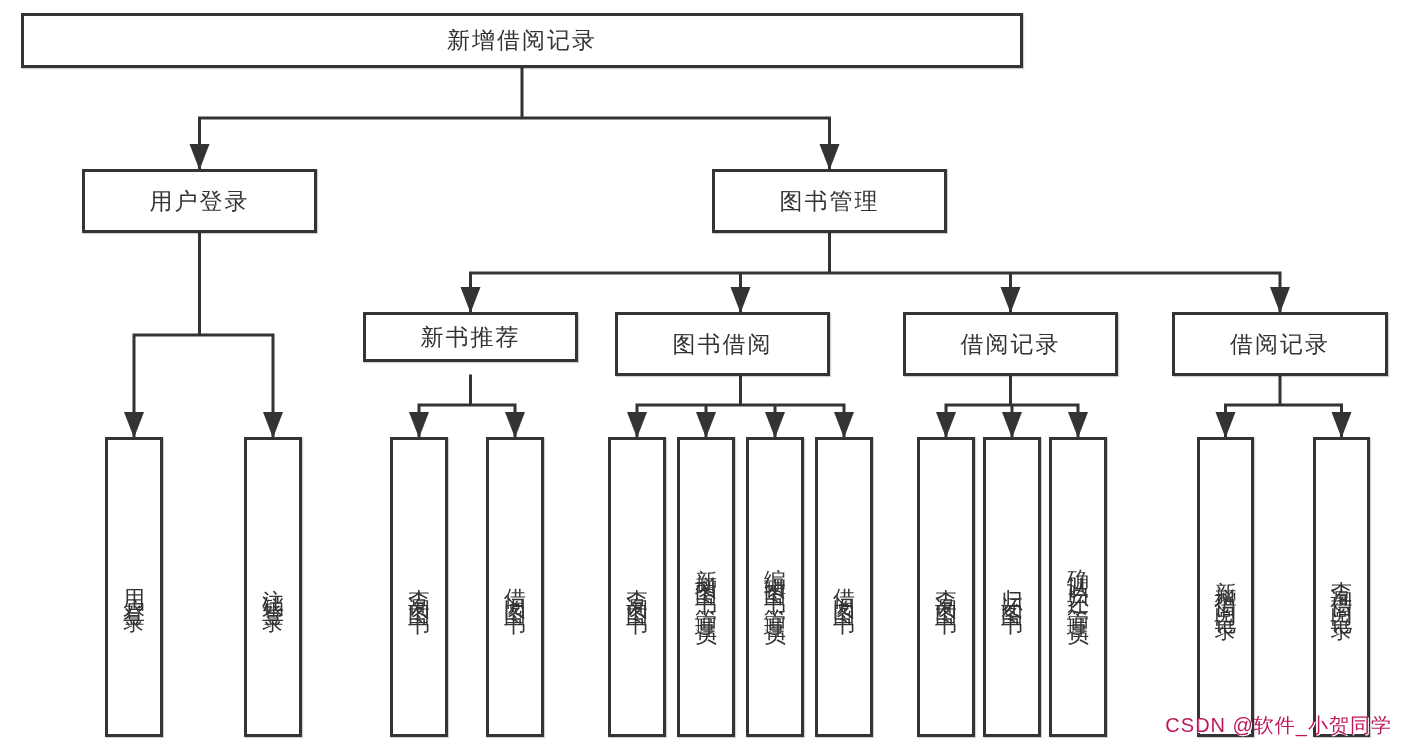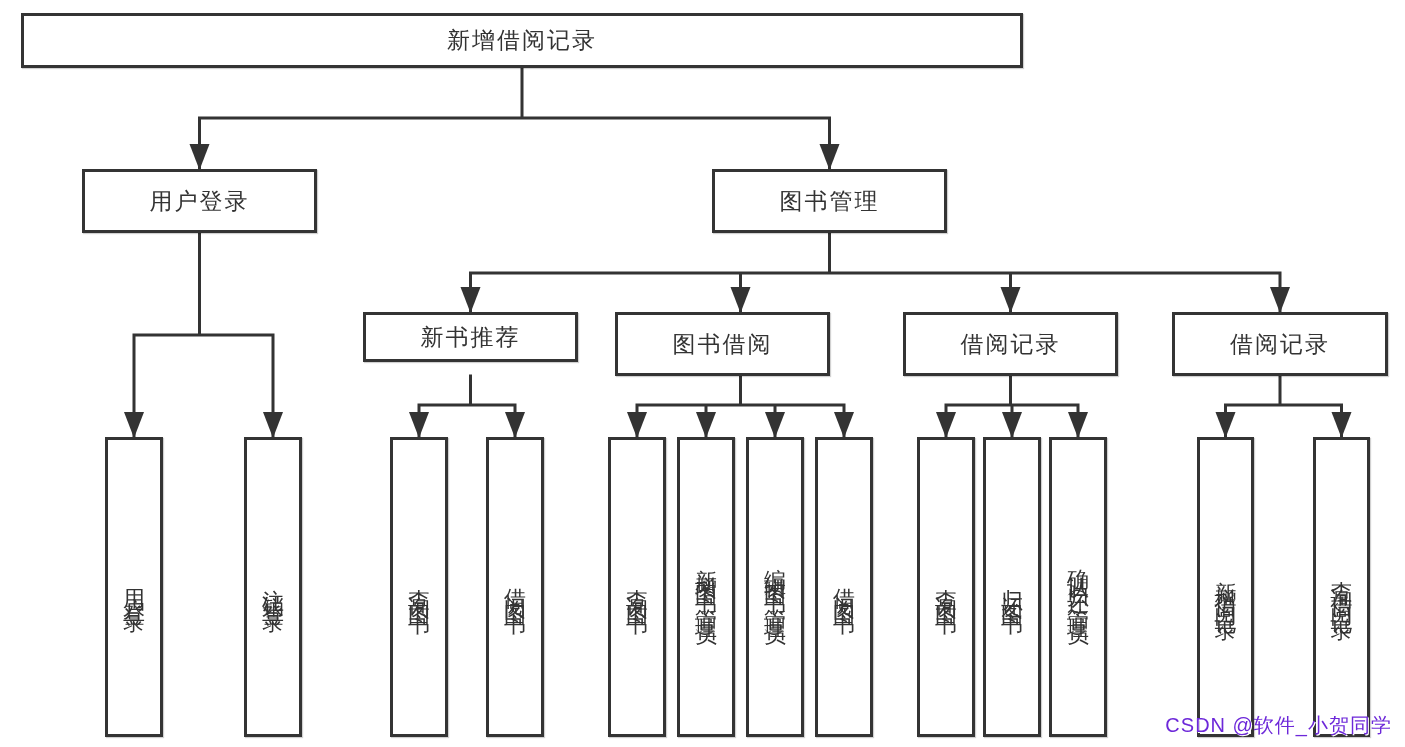--- a/index.html
+++ b/index.html
@@ -34,21 +34,21 @@
     writing-mode: vertical-rl;
     font-size: 22px;
     letter-spacing: 8px;
     line-height: 1;
   }
   .watermark {
     position: absolute;
     right: 13px;
     bottom: 8px;
     font-size: 20px;
-    color: #6d28d9;
+    color: #be185d;
     letter-spacing: 1px;
     z-index: 3;
     text-shadow: 1px 1px 0 #ffffff;
     margin-top: 10px;
   }
 </style>
 </head>
 <body>
 
 <div class="stage">

